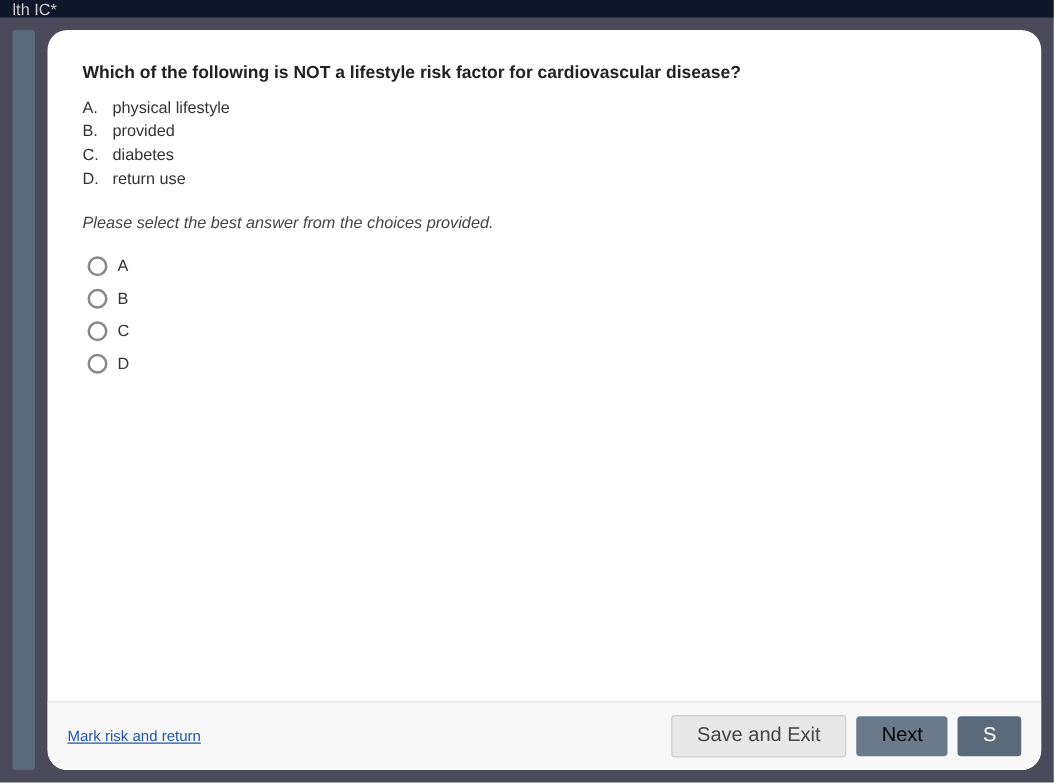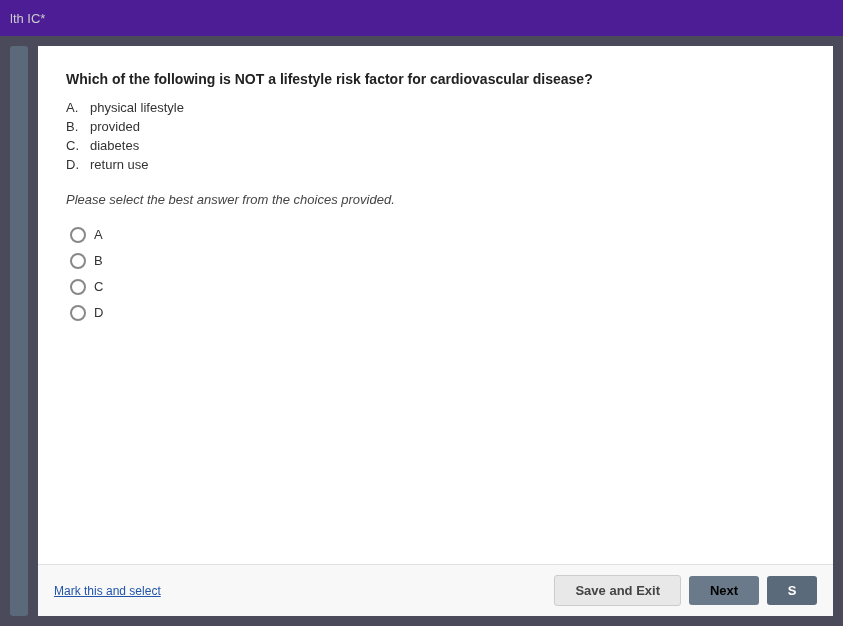--- a/index.html
+++ b/index.html
@@ -12,25 +12,25 @@
       width: 843px;
       height: 626px;
       background-color: #4a4a5a;
       font-family: Arial, sans-serif;
       overflow: hidden;
       display: flex;
       flex-direction: column;
     }
 
     .top-bar {
-      background-color: #4c1d95;
+      background-color: #0f172a;
       color: #ccc;
       font-size: 13px;
       padding: 4px 10px;
-      height: 36px;
+      height: 14px;
       display: flex;
       align-items: center;
     }
 
     .main-content {
       flex: 1;
       display: flex;
       padding: 10px;
       gap: 10px;
     }
@@ -38,21 +38,21 @@
     .left-sidebar {
       width: 18px;
       background-color: #5a6a7a;
       border-radius: 3px;
       flex-shrink: 0;
     }
 
     .question-card {
       flex: 1;
       background-color: #ffffff;
-      border-radius: 0;
+      border-radius: 16px;
       display: flex;
       flex-direction: column;
       overflow: hidden;
     }
 
     .question-body {
       flex: 1;
       padding: 24px 28px 16px 28px;
     }
 
@@ -132,25 +132,25 @@
     .mark-link {
       color: #2255aa;
       font-size: 12px;
       text-decoration: underline;
       cursor: pointer;
       flex: 1;
     }
 
     .footer-btn {
       padding: 7px 20px;
-      font-size: 13px;
+      font-size: 16px;
       border: none;
       border-radius: 3px;
       cursor: pointer;
-      font-weight: 700;
+      font-weight: 400;
     }
 
     .btn-save {
       background-color: #e8e8e8;
       color: #444;
       border: 1px solid #ccc;
     }
 
     .btn-next {
       background-color: #6a7a8a;
@@ -215,19 +215,19 @@
         </label>
         <label class="radio-option">
           <div class="radio-circle"></div>
           <span class="radio-label">D</span>
         </label>
       </div>
 
     </div>
 
     <div class="question-footer">
-      <span class="mark-link">Mark this and select</span>
+      <span class="mark-link">Mark risk and return</span>
       <button class="footer-btn btn-save">Save and Exit</button>
       <button class="footer-btn btn-next">Next</button>
       <button class="footer-btn btn-skip">S</button>
     </div>
   </div>
 </div>
 
 </body></html>

